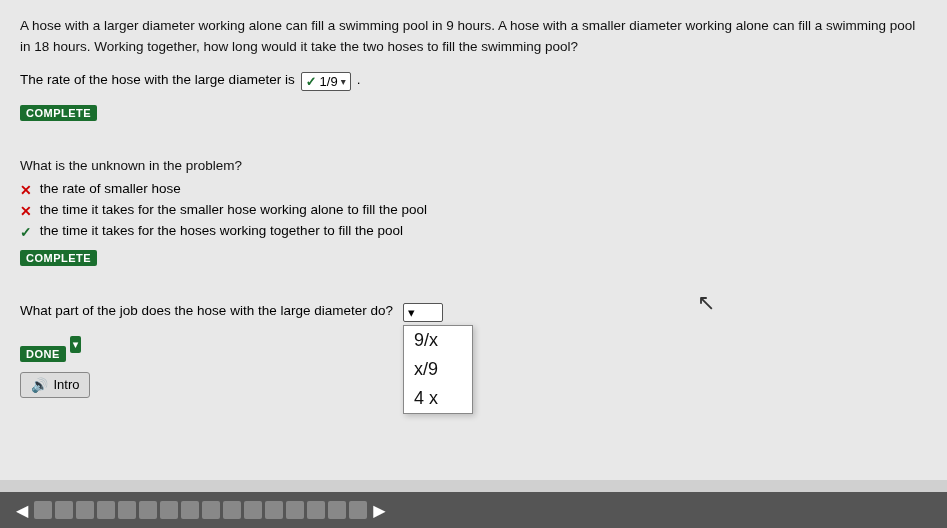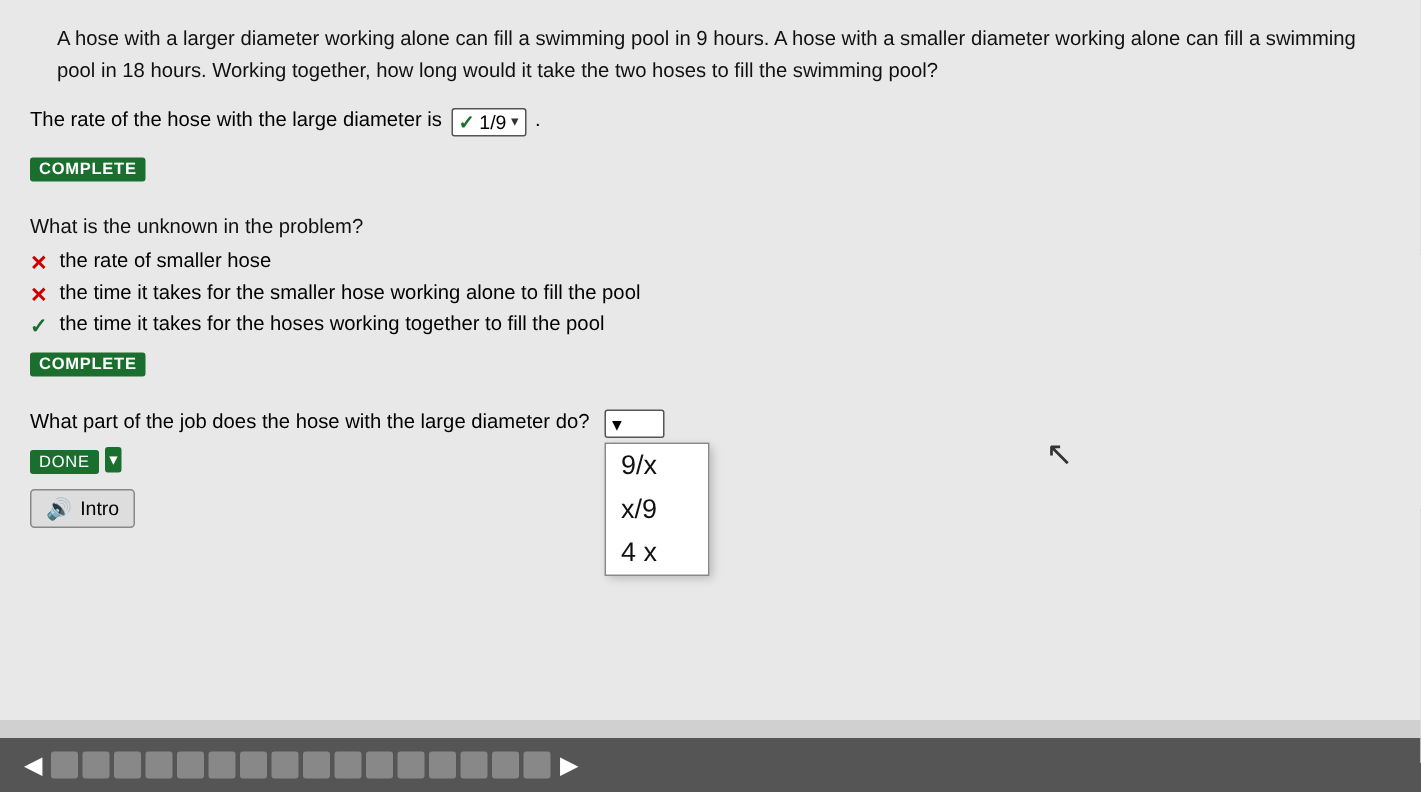--- a/index.html
+++ b/index.html
@@ -17,51 +17,50 @@
       width: 947px;
       min-height: 480px;
       padding: 16px 20px 10px 20px;
       position: relative;
     }
     .problem-text {
       font-size: 13.5px;
       line-height: 1.55;
       color: #111;
       margin-bottom: 14px;
-      margin-left: 18px;
     }
     .question-row {
       display: flex;
       align-items: flex-start;
       gap: 6px;
       margin-bottom: 4px;
       font-size: 13.5px;
     }
     .complete-badge {
       display: inline-block;
       background: #1a6e2e;
       color: white;
       font-size: 11px;
       font-weight: bold;
       padding: 2px 6px;
       border-radius: 2px;
       letter-spacing: 0.5px;
-      margin-bottom: 10px;
+      margin-bottom: 25px;
       margin-top: 2px;
     }
     .done-badge {
       display: inline-block;
       background: #1a6e2e;
       color: white;
       font-size: 11px;
-      font-weight: normal;
+      font-weight: bold;
       padding: 2px 6px;
       border-radius: 2px;
       letter-spacing: 0.5px;
-      margin-top: 2px;
+      margin-top: 18px;
     }
     .done-badge-wrapper {
       display: flex;
       align-items: center;
       gap: 4px;
     }
     .section-title {
       font-size: 13.5px;
       color: #111;
       margin-bottom: 8px;

